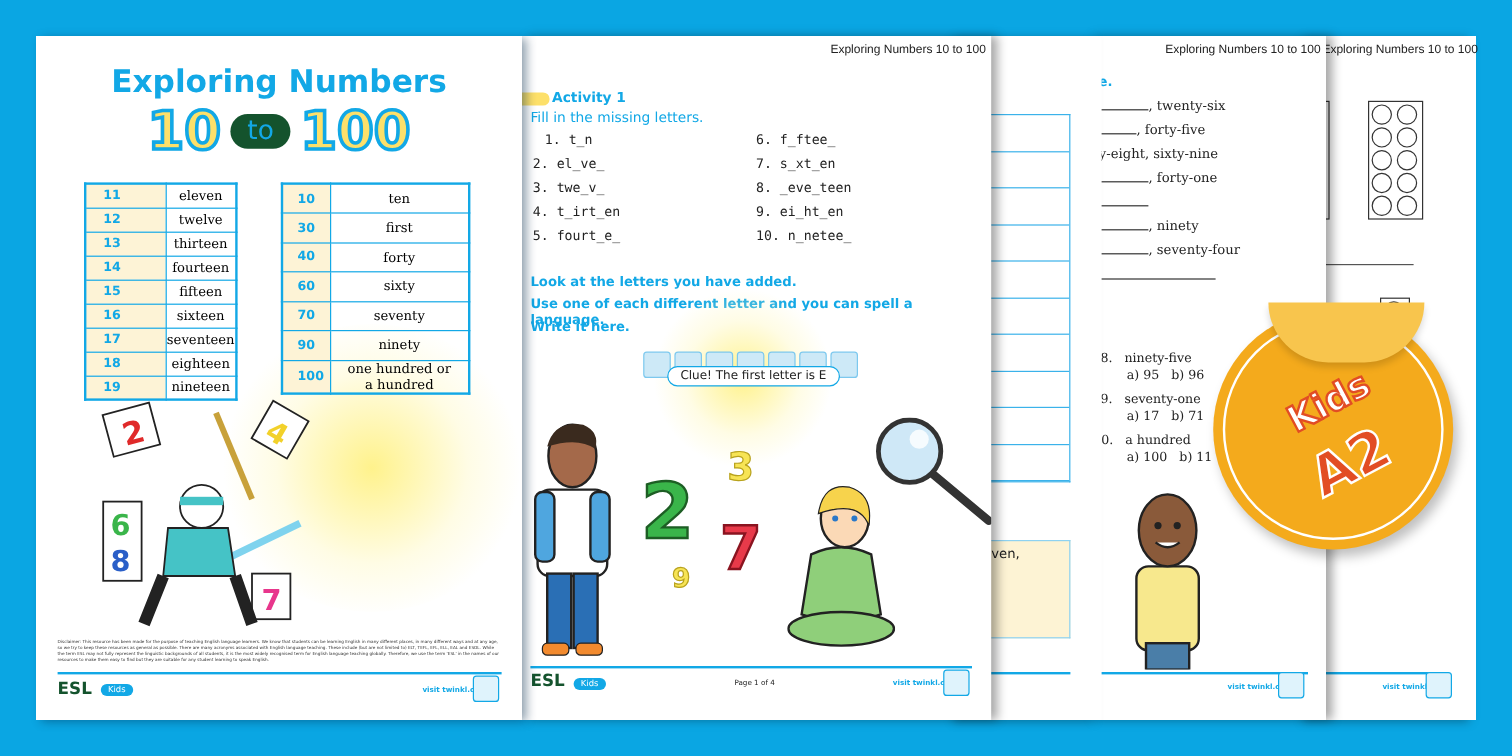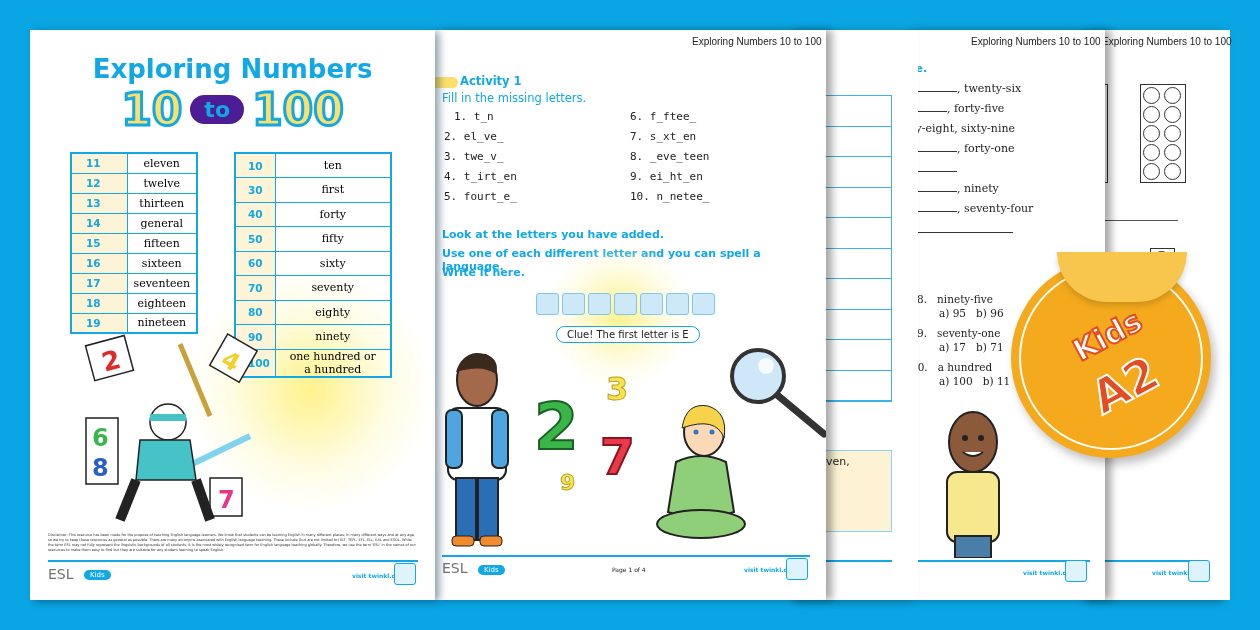--- a/index.html
+++ b/index.html
@@ -10,48 +10,48 @@
 .p2{left:434px;top:30px;width:392px;height:570px;z-index:4;box-shadow:6px 0 8px rgba(0,0,0,.35)}
 .p3{left:800px;top:30px;width:118px;height:570px;z-index:3}
 .p4{left:905px;top:30px;width:200px;height:570px;z-index:2;box-shadow:6px 0 8px rgba(0,0,0,.35)}
 .p5{left:1092px;top:30px;width:138px;height:570px;z-index:1}
 .hdr{position:absolute;top:6px;font-size:10px;color:#222;font-family:"Liberation Sans",sans-serif;white-space:nowrap}
 
 
 .title1{position:absolute;top:24px;left:0;width:100%;text-align:center;font-size:26px;font-weight:bold;color:#12a8e6;font-family:"DejaVu Sans",sans-serif}
 .bignum{position:absolute;top:54px;left:0;width:100%;text-align:center}
 .bn{display:inline-block;font-size:44px;font-weight:900;color:#fde06a;-webkit-text-stroke:3px #12a8e6;font-family:"DejaVu Sans",sans-serif;vertical-align:middle}
-.to{display:inline-block;background:#4c1d95;color:#12a8e6;font-weight:bold;font-size:22px;padding:2px 14px;border-radius:18px;vertical-align:middle;margin:0 8px}
+.to{display:inline-block;background:#14532d;color:#12a8e6;font-weight:normal;font-size:22px;padding:2px 14px;border-radius:18px;vertical-align:middle;margin:0 8px}
 table.nt{position:absolute;border-collapse:collapse;border:2px solid #12a8e6;font-family:"DejaVu Serif",serif}
 table.nt td{border:1px solid #12a8e6;font-size:11px;text-align:center;height:20px}
 table.nt td.n{background:#fdf3d6;color:#12a8e6;font-weight:bold;font-family:"DejaVu Sans",sans-serif;font-size:10.5px;text-align:left;padding-left:14px}
 .t1{left:40px;top:122px;width:128px}
-.t1 td.n{width:56px}
+.t1 td.n{width:67px}
 .t2{left:204px;top:122px;width:158px}
 .t2 td{height:24.5px !important}
 .t2 td.n{width:40px;padding-left:12px !important}
 .glow{position:absolute;border-radius:50%;background:radial-gradient(circle,rgba(255,240,120,.85) 0%,rgba(255,248,190,.4) 45%,rgba(255,255,255,0) 70%)}
 .disclaimer{position:absolute;left:18px;top:503px;width:370px;font-size:3.5px;line-height:5px;color:#333}
 .footline{position:absolute;left:18px;height:2px;background:#12a8e6}
-.esl{position:absolute;font-weight:400;color:#737373;font-size:14px;font-family:"DejaVu Sans",sans-serif}
+.esl{position:absolute;font-weight:700;color:#14532d;font-size:14px;font-family:"DejaVu Sans",sans-serif}
 .kidspill{position:absolute;background:#12a8e6;color:#fff;font-size:7px;border-radius:8px;padding:1px 6px}
 .visit{position:absolute;font-size:6px;color:#12a8e6;font-weight:bold}
 .twinkl{position:absolute;width:22px;height:22px;border:1.5px solid #12a8e6;border-radius:3px;background:#dff3fc}
 
 
 .qtitle{position:absolute;top:20px;left:0;width:100%;text-align:center;font-size:21px;font-weight:bold;color:#12a8e6}
 .act{position:absolute;left:0;top:44px;width:180px;height:16px}
 .act .pill{position:absolute;left:0;top:3px;width:24px;height:11px;background:#fde06a;border-radius:0 6px 6px 0}
 .act span{position:absolute;left:26px;top:0;font-size:11.5px;font-weight:bold;color:#12a8e6}
 .fill{position:absolute;left:8px;top:61px;font-size:11.5px;font-weight:normal;color:#12a8e6}
 .qitem{position:absolute;font-size:11px;color:#222;font-family:"DejaVu Sans Mono",monospace}
 .instr{position:absolute;left:8px;font-size:11px;font-weight:bold;color:#12a8e6}
 .boxes{position:absolute;left:102px;top:263px;display:flex;gap:3px}
 .boxes div{width:23px;height:22px;background:#cde9f7;border:1.5px solid #7cc8ee;border-radius:3px}
-.clue{position:absolute;left:122px;top:296px;border:1.5px solid #12a8e6;border-radius:12px;padding:2px 10px;font-size:10px;color:#222;background:#fff}
+.clue{position:absolute;left:122px;top:275px;border:1.5px solid #12a8e6;border-radius:12px;padding:2px 10px;font-size:10px;color:#222;background:#fff}
 .pageno{position:absolute;top:557px;left:178px;font-size:6px;color:#222}
 
 
 .gridbox{position:absolute;left:0;width:92px;border:1px solid #3bb2ea;border-left:none}
 .gridbox div{height:30.5px;border-bottom:1.5px solid #3bb2ea}
 .ybox{position:absolute;left:0;top:420px;width:92px;height:82px;background:#fdf3d4;border:1px solid #8ed2f1;border-left:none;font-size:11px;padding:4px 0 0 0;color:#222}
 
 
 .line-item{position:absolute;left:0;font-size:11px;color:#222;font-family:"DejaVu Serif",serif;white-space:nowrap}
 .uline{display:inline-block;border-bottom:1px solid #333;height:10px}
@@ -253,21 +253,21 @@
     <tr>
           <td class="n">12</td>
           <td>twelve</td>
         </tr>
     <tr>
           <td class="n">13</td>
           <td>thirteen</td>
         </tr>
     <tr>
           <td class="n">14</td>
-          <td>general</td>
+          <td>fourteen</td>
         </tr>
     <tr>
           <td class="n">15</td>
           <td>fifteen</td>
         </tr>
     <tr>
           <td class="n">16</td>
           <td>sixteen</td>
         </tr>
     <tr>
@@ -293,34 +293,26 @@
         </tr>
     <tr>
           <td class="n">30</td>
           <td>first</td>
         </tr>
     <tr>
           <td class="n">40</td>
           <td>forty</td>
         </tr>
     <tr>
-          <td class="n">50</td>
-          <td>fifty</td>
-        </tr>
-    <tr>
           <td class="n">60</td>
           <td>sixty</td>
         </tr>
     <tr>
           <td class="n">70</td>
           <td>seventy</td>
-        </tr>
-    <tr>
-          <td class="n">80</td>
-          <td>eighty</td>
         </tr>
     <tr>
           <td class="n">90</td>
           <td>ninety</td>
         </tr>
     <tr>
           <td class="n" style="height:38px">100</td>
           <td style="height:38px;line-height:13px"><span>one hundred or</span><br><span>a hundred</span></td>
         </tr>
   </tbody>

